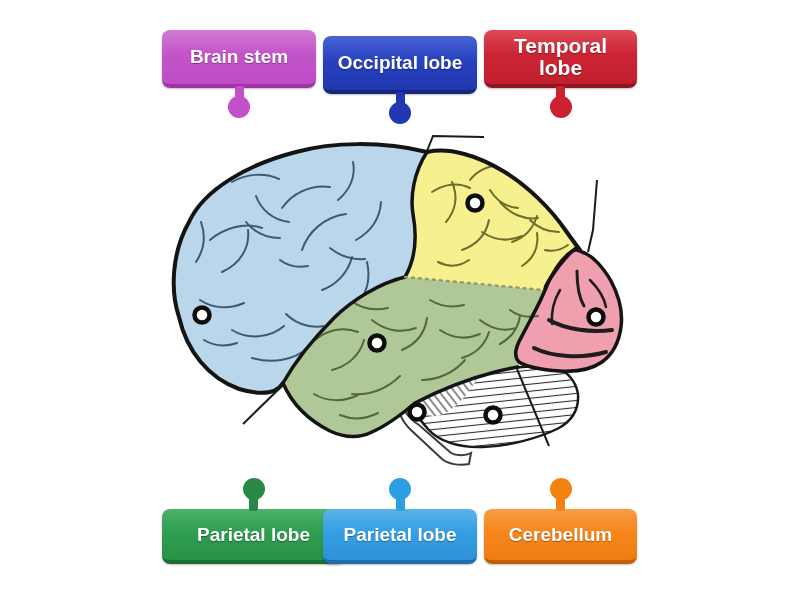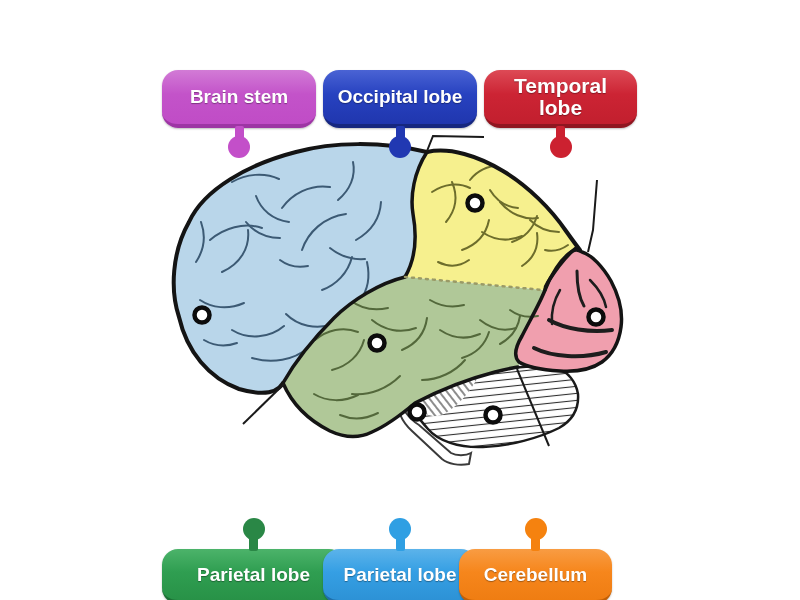--- a/index.html
+++ b/index.html
@@ -2,36 +2,36 @@
 <html><head>
 <meta charset="utf-8">
 <style>
   html,body{margin:0;padding:0;background:#fff;}
   .stage{position:relative;width:800px;height:600px;background:#fff;overflow:hidden;
          font-family:"Liberation Sans","DejaVu Sans",sans-serif;}
   .stage svg{position:absolute;left:0;top:0;}
 
   
   .label{position:absolute;display:flex;align-items:center;justify-content:center;
-         border-radius:16px;box-sizing:border-box;cursor:grab;
-         box-shadow:0 1px 2px rgba(0,0,0,.25);margin-top:40px;}
+         border-radius:8px;box-sizing:border-box;cursor:grab;
+         box-shadow:0 1px 2px rgba(0,0,0,.25);}
   .label .txt{color:#fff;font-weight:bold;font-size:19px;line-height:1.05;
               text-align:center;padding:0 6px;
               text-shadow:0 1px 1px rgba(0,0,0,.35);}
   .lb3 .txt{font-size:21px;max-width:122px;}
   .pin-stem{position:absolute;width:9px;border-radius:2px;}
   .pin-ball{position:absolute;width:22px;height:22px;border-radius:50%;}
 
   
   .lb1{left:162px;top:30px;width:154px;height:58px;}
-  .lb2{left:323px;top:30px;width:154px;height:58px;}
+  .lb2{left:323px;top:36px;width:154px;height:58px;}
   .lb3{left:484px;top:30px;width:153px;height:58px;}
   .lb4{left:162px;top:509px;width:183px;height:55px;}
   .lb5{left:323px;top:509px;width:154px;height:55px;}
-  .lb6{left:459px;top:509px;width:153px;height:55px;justify-content:center;}
+  .lb6{left:484px;top:509px;width:153px;height:55px;justify-content:center;}
 
   
   .top-row .pin-stem{left:calc(50% - 4.5px);top:56px;height:14px;}
   .top-row .pin-ball{left:calc(50% - 11px);top:66px;}
   
   .bot-row .pin-stem{left:calc(50% - 4.5px);top:-14px;height:16px;}
   .bot-row .pin-ball{left:calc(50% - 11px);top:-31px;}
 
   
   .c-purple{background:linear-gradient(180deg,#d27bd6,#c353c9 45%,#c04cc6);border-bottom:4px solid #9d35a4;}

